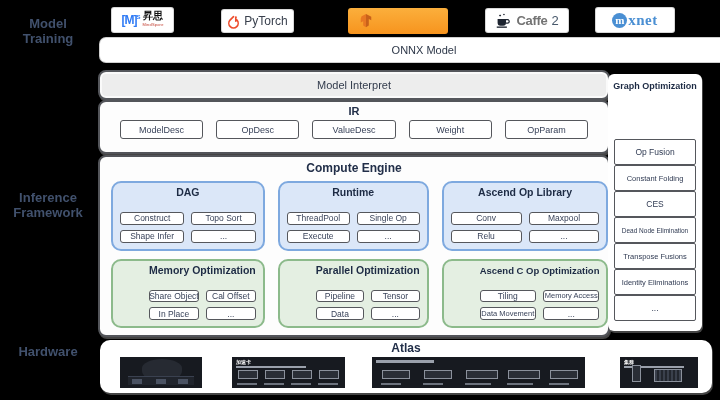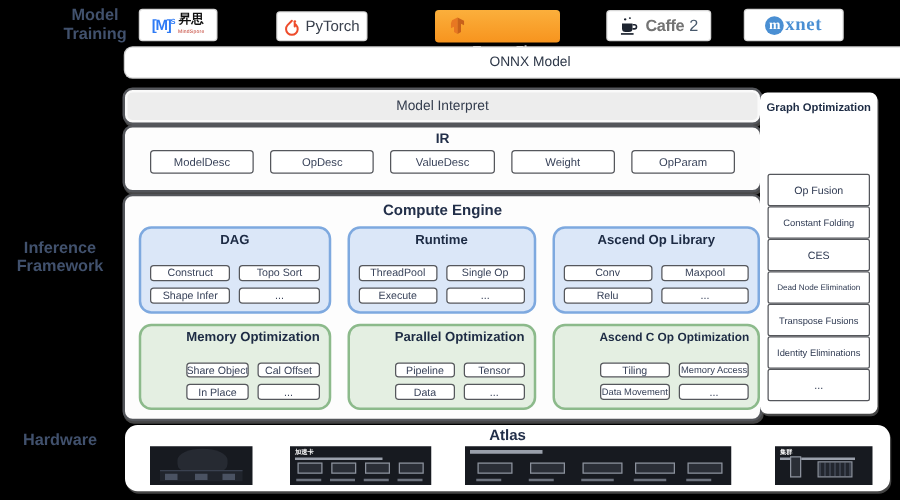--- a/index.html
+++ b/index.html
@@ -2,21 +2,21 @@
 <html><head>
 <meta charset="utf-8">
 <style>
   html,body{margin:0;padding:0;background:#000;}
   body{width:720px;height:400px;font-family:"Liberation Sans",sans-serif;}
   .stage{position:relative;width:720px;height:400px;background:#000;overflow:hidden;}
 
   
   .side-label{position:absolute;left:0;width:96px;text-align:center;color:#41516d;
     font-weight:bold;font-size:13px;line-height:15px;}
-  #lbl-training{top:4px;padding-left:28px;}
+  #lbl-training{top:16px;}
   #lbl-inference{top:179px;margin-top:11px;}
   #lbl-hardware{top:344px;}
 
   
   .logo{position:absolute;background:#fff;border-radius:2px;display:flex;align-items:center;
     justify-content:center;box-shadow:0 0 0 1px #d8d8d8;}
   #logo-mindspore{left:112px;top:8px;width:61px;height:24px;gap:3px;}
   .ms-mark{color:#2f7bf5;font-weight:bold;font-size:12px;letter-spacing:-1px;}
   .ms-mark sup{font-size:6px;}
   .ms-col{display:flex;flex-direction:column;align-items:center;line-height:9px;}

